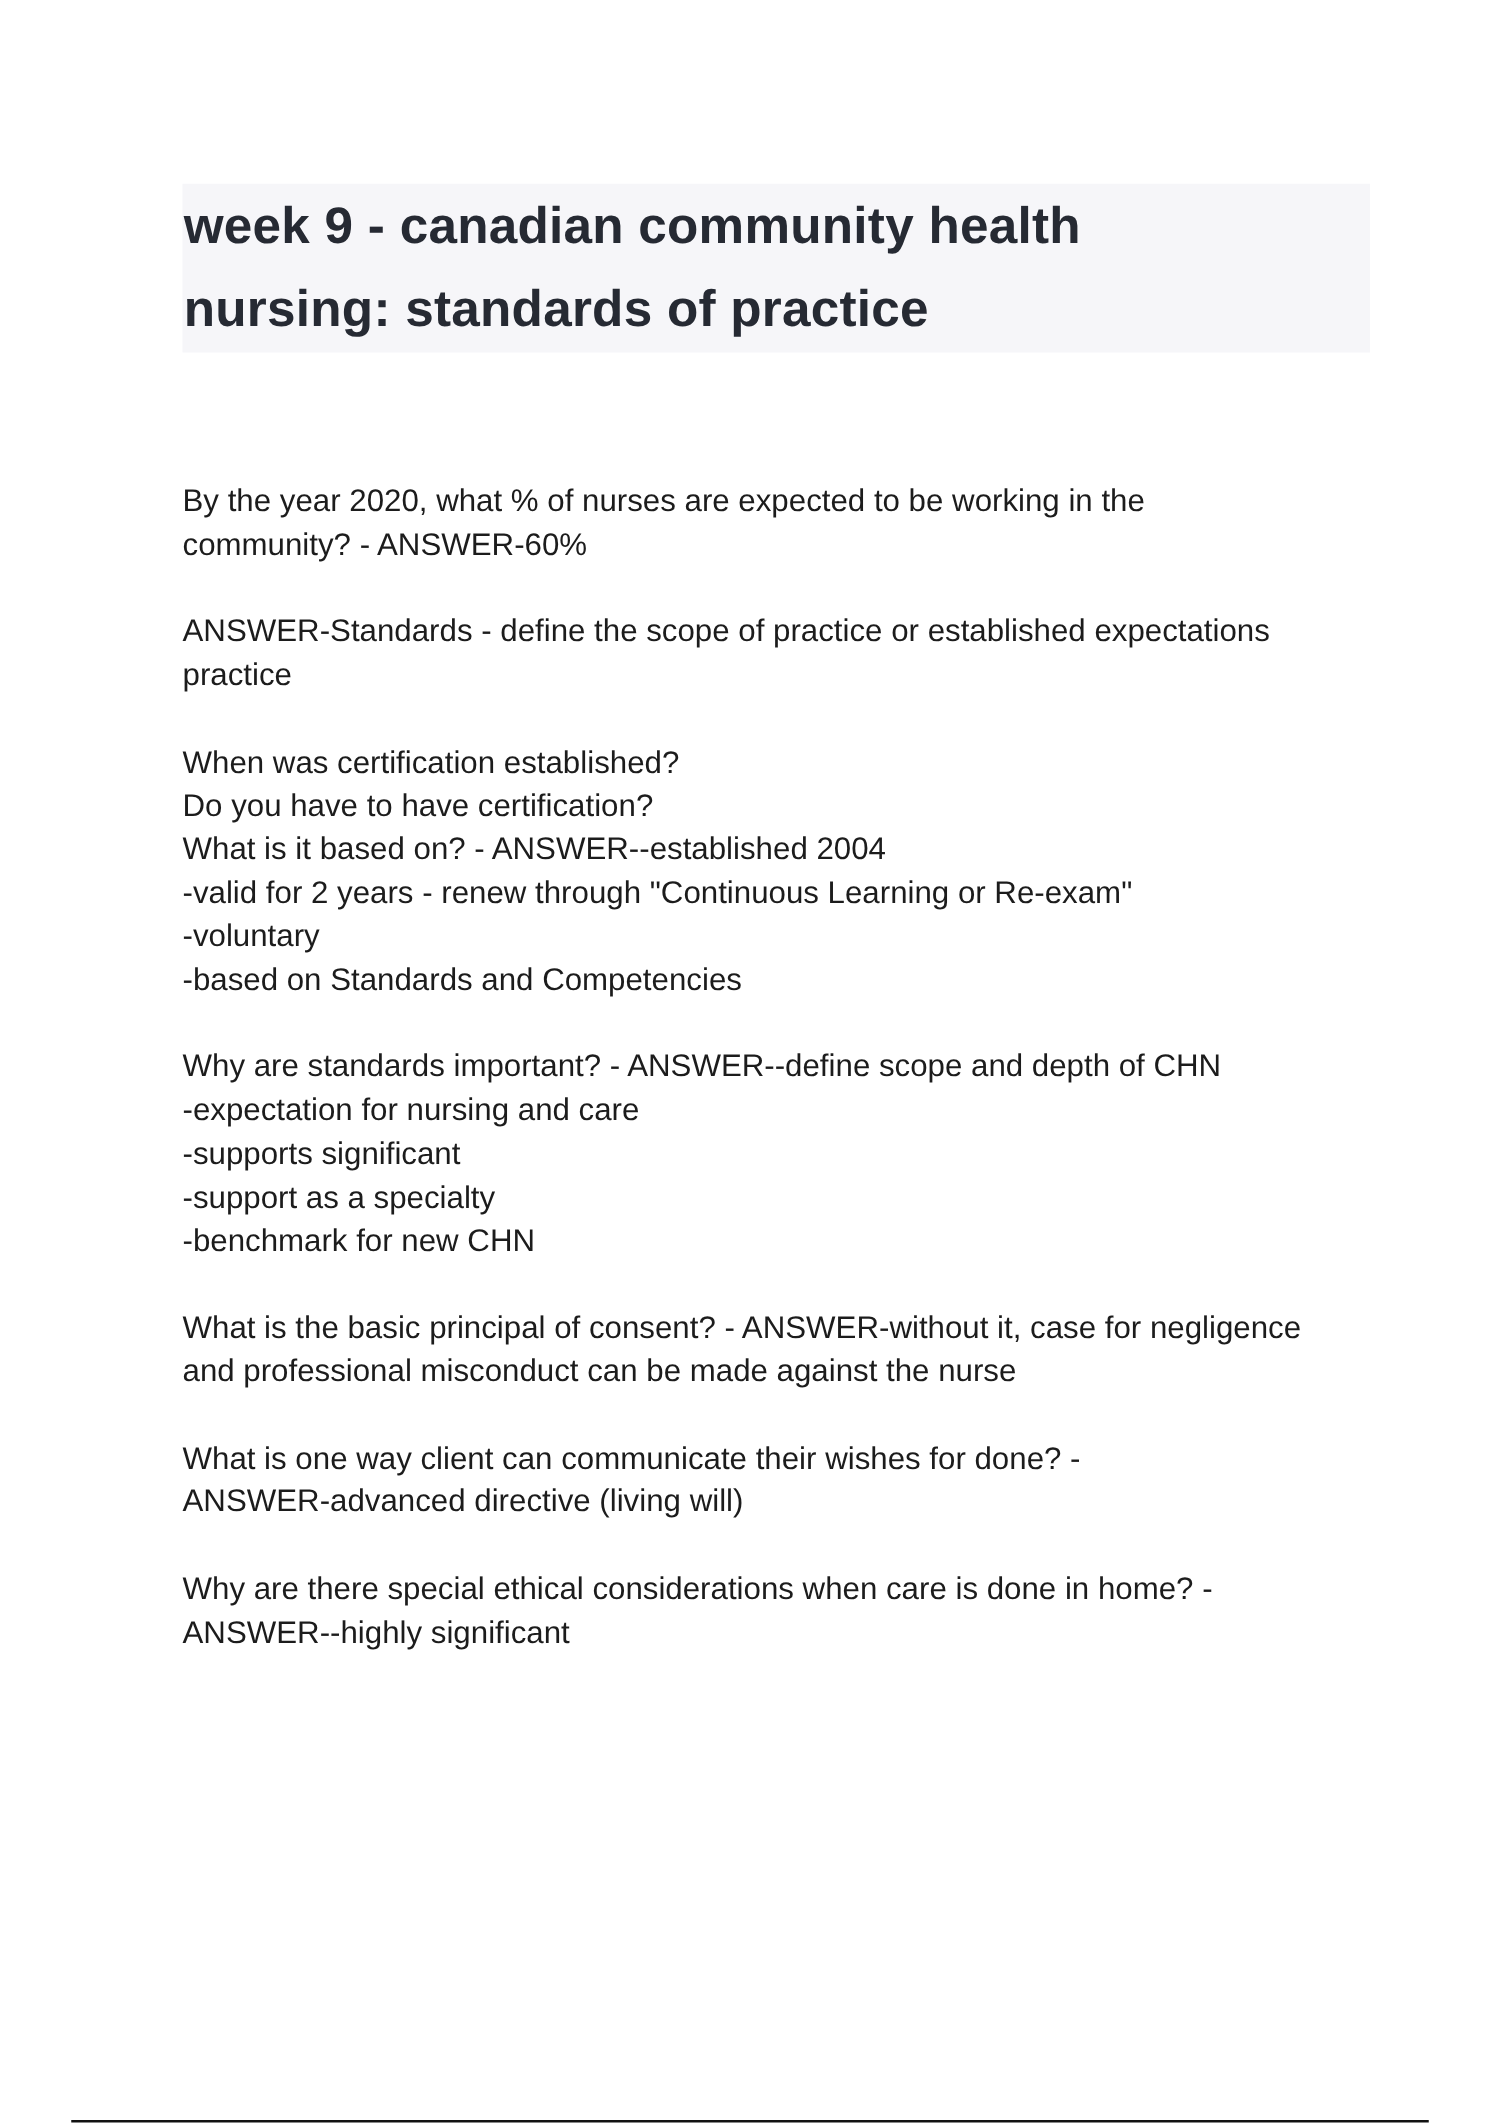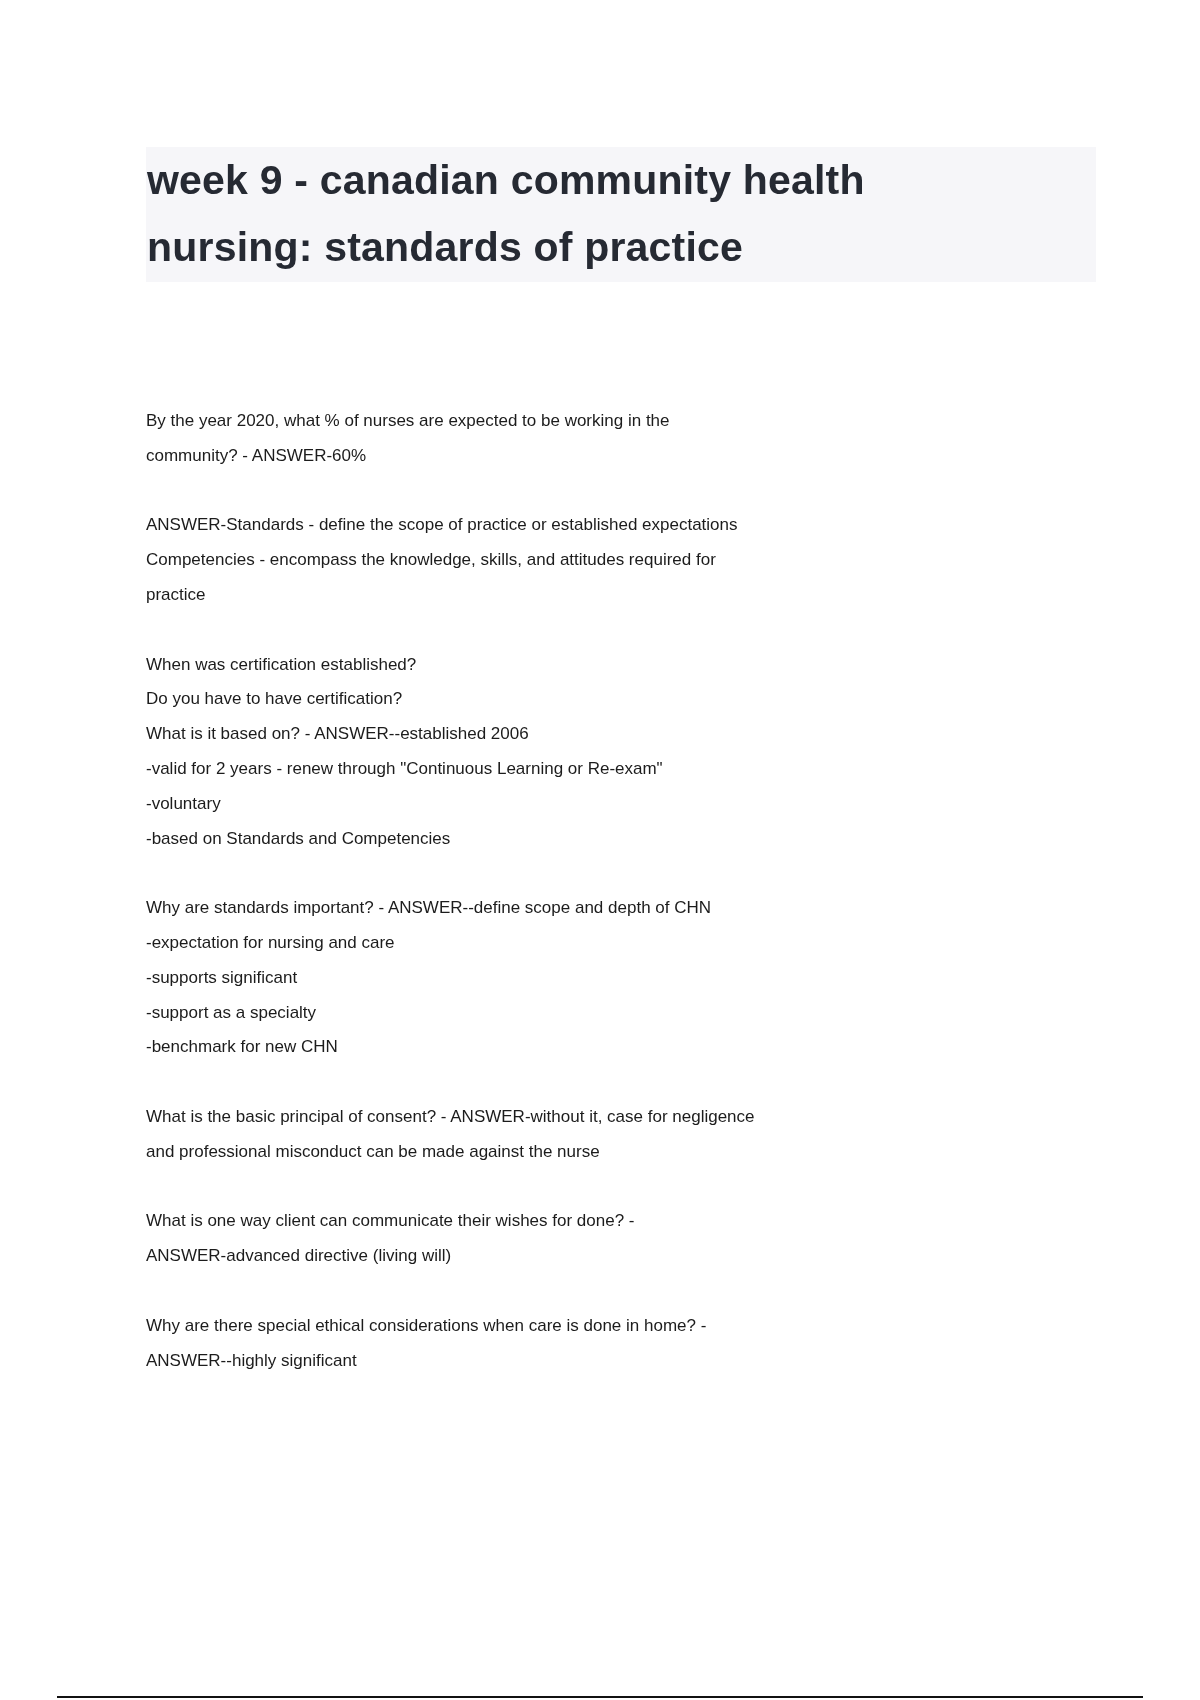--- a/index.html
+++ b/index.html
@@ -39,23 +39,23 @@
     font-size: 41px;
     line-height: 67px;
     color: #262a33;
     letter-spacing: 0.2px;
     padding-top: 0px;
   }
   .title span { display: block; }
   .content {
     position: absolute;
     left: 146px;
-    top: 404px;
+    top: 384px;
     width: 960px;
-    font-size: 17px;
+    font-size: 25px;
     line-height: 34.8px;
     color: #1c1c1c;
   }
   .qa {
     margin: 0 0 34.8px 0;
   }
   .qa .line {
     display: block;
     white-space: nowrap;
   }
@@ -82,28 +82,27 @@
 
   <div class="content">
 
     <div class="qa">
       <span class="line">By the year 2020, what % of nurses are expected to be working in the</span>
       <span class="line">community? - ANSWER-60%</span>
     </div>
 
     <div class="qa">
       <span class="line">ANSWER-Standards - define the scope of practice or established expectations</span>
-      <span class="line">Competencies - encompass the knowledge, skills, and attitudes required for</span>
       <span class="line">practice</span>
     </div>
 
     <div class="qa">
       <span class="line">When was certification established?</span>
       <span class="line">Do you have to have certification?</span>
-      <span class="line">What is it based on? - ANSWER--established 2006</span>
+      <span class="line">What is it based on? - ANSWER--established 2004</span>
       <span class="line">-valid for 2 years - renew through "Continuous Learning or Re-exam"</span>
       <span class="line">-voluntary</span>
       <span class="line">-based on Standards and Competencies</span>
     </div>
 
     <div class="qa">
       <span class="line">Why are standards important? - ANSWER--define scope and depth of CHN</span>
       <span class="line">-expectation for nursing and care</span>
       <span class="line">-supports significant</span>
       <span class="line">-support as a specialty</span>

